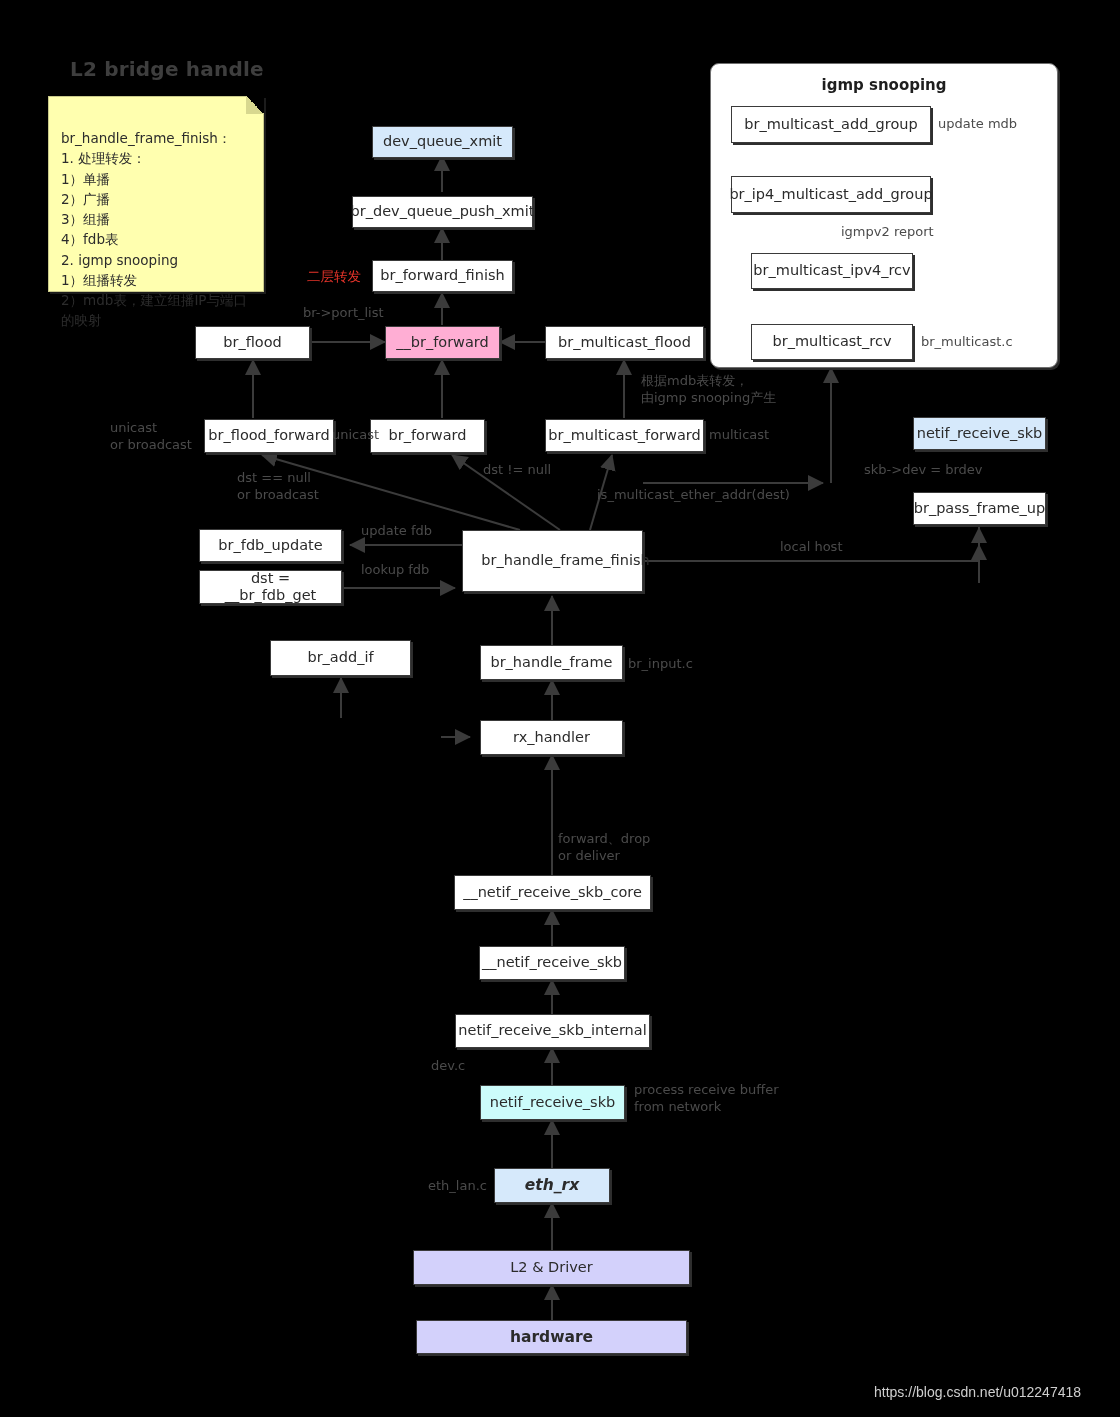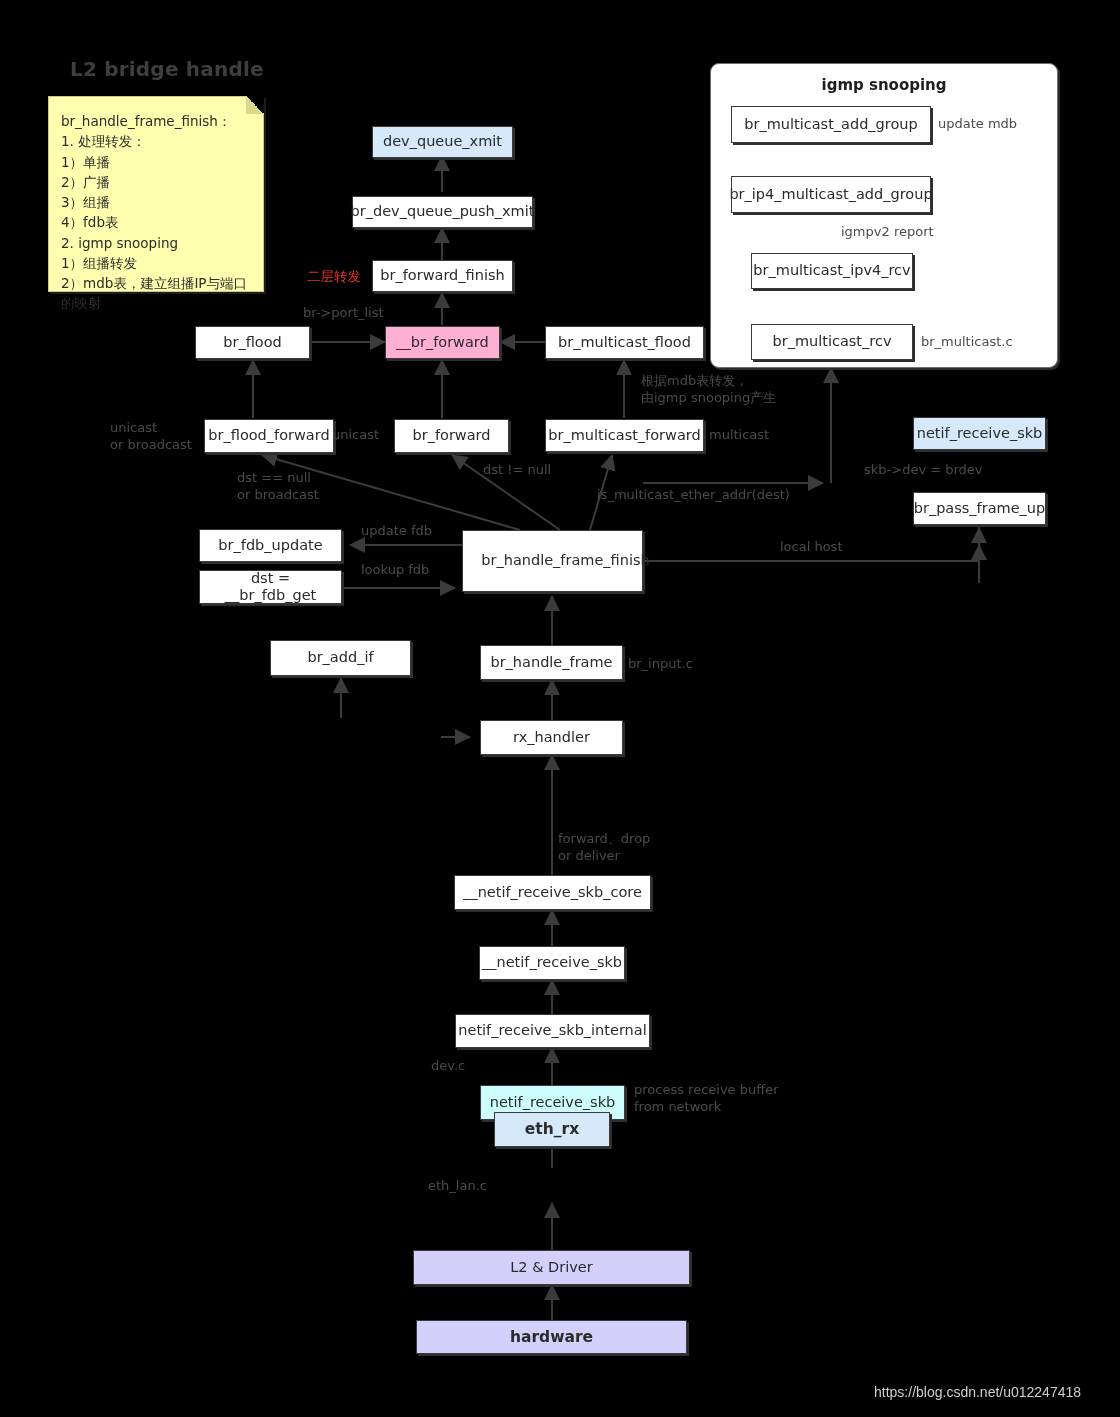--- a/index.html
+++ b/index.html
@@ -44,21 +44,21 @@
   }
   .panel-title{
     position:absolute;font-size:15px;font-weight:bold;color:#1e1e1e;
     text-align:center;
   }
 
   .note{
     position:absolute;box-sizing:border-box;
     background:#ffffaf;border:1px solid #c9c98a;
     color:#2c2c2c;font-size:13.5px;line-height:1.5;
-    padding:14px 12px 10px 12px;white-space:pre-line;
+    padding:31px 12px 10px 12px;white-space:pre-line;
     box-shadow:2px 2px 0 #1c1c1c;
   }
   .note-fold{
     position:absolute;width:18px;height:18px;right:0;top:0;
     background:linear-gradient(225deg,#000 0 50%,#d8d88f 50% 100%);
   }
 
   .watermark{
     position:absolute;color:#cfcfcf;font-size:14px;
     font-family:"Liberation Sans",sans-serif;
@@ -156,21 +156,21 @@
   <div class="lbl" style="left:303px;top:305px;">br-&gt;port_list</div>
 
   <div class="node" style="left:195px;top:326px;width:115px;height:33px;">br_flood</div>
   <div class="node pink" style="left:385px;top:326px;width:115px;height:33px;">__br_forward</div>
   <div class="node" style="left:545px;top:326px;width:159px;height:33px;">br_multicast_flood</div>
 
   <div class="lbl" style="left:641px;top:373px;">根据mdb表转发，
 由igmp snooping产生</div>
 
   <div class="node" style="left:188px;top:419px;width:130px;height:34px;margin-left:16px;">br_flood_forward</div>
-  <div class="node" style="left:394px;top:419px;width:115px;height:34px;">br_forward</div>
+  <div class="node" style="left:370px;top:419px;width:115px;height:34px;">br_forward</div>
   <div class="node" style="left:545px;top:419px;width:159px;height:33px;">br_multicast_forward</div>
 
   <div class="lbl" style="left:110px;top:420px;">unicast
 or broadcast</div>
   <div class="lbl" style="left:332px;top:427px;">unicast</div>
   <div class="lbl" style="left:709px;top:427px;">multicast</div>
   <div class="lbl" style="left:237px;top:470px;">dst == null
 or broadcast</div>
   <div class="lbl" style="left:483px;top:462px;">dst != null</div>
   <div class="lbl" style="left:597px;top:487px;">is_multicast_ether_addr(dest)</div>
@@ -197,21 +197,21 @@
 or deliver</div>
 
   <div class="node" style="left:454px;top:875px;width:197px;height:35px;">__netif_receive_skb_core</div>
   <div class="node" style="left:479px;top:946px;width:146px;height:34px;">__netif_receive_skb</div>
   <div class="node" style="left:455px;top:1014px;width:195px;height:34px;">netif_receive_skb_internal</div>
   <div class="node cyan" style="left:480px;top:1085px;width:145px;height:35px;">netif_receive_skb</div>
   <div class="lbl" style="left:431px;top:1058px;">dev.c</div>
   <div class="lbl" style="left:634px;top:1082px;">process receive buffer
 from network</div>
 
-  <div class="node blue bold" style="left:494px;top:1112px;width:116px;height:35px;">eth_rx</div>
+  <div class="node blue bold" style="left:494px;top:1168px;width:116px;height:35px;font-style:italic;">eth_rx</div>
   <div class="lbl" style="left:428px;top:1178px;">eth_lan.c</div>
 
   <div class="node violet" style="left:413px;top:1250px;width:277px;height:35px;">L2 &amp; Driver</div>
   <div class="node violet bold" style="left:416px;top:1320px;width:271px;height:34px;">hardware</div>
 
   <div class="watermark" style="left:874px;top:1384px;">https://blog.csdn.net/u012247418</div>
 
 </div>
 
 </body></html>

